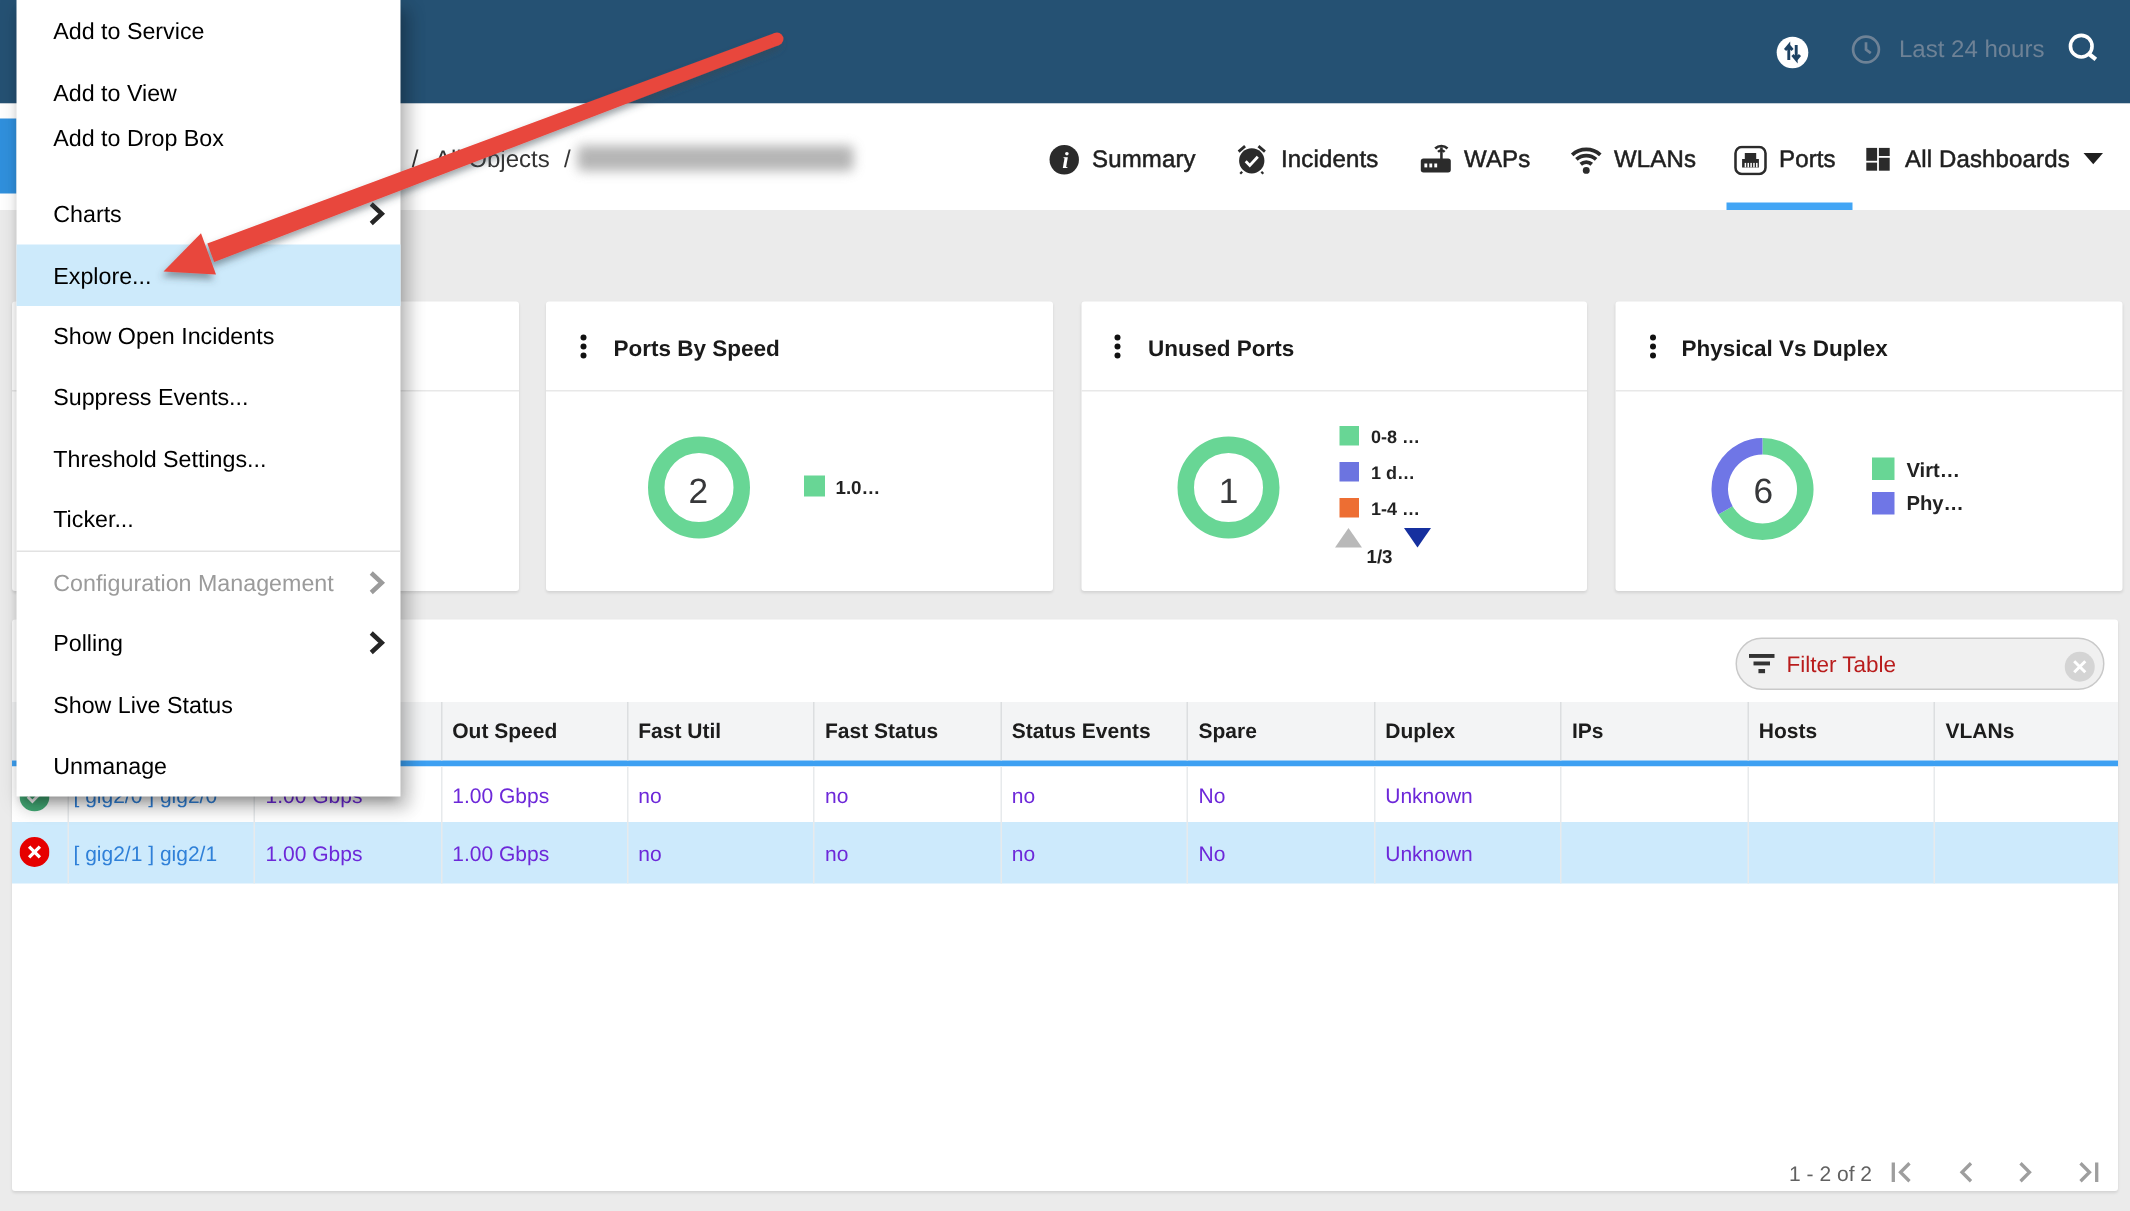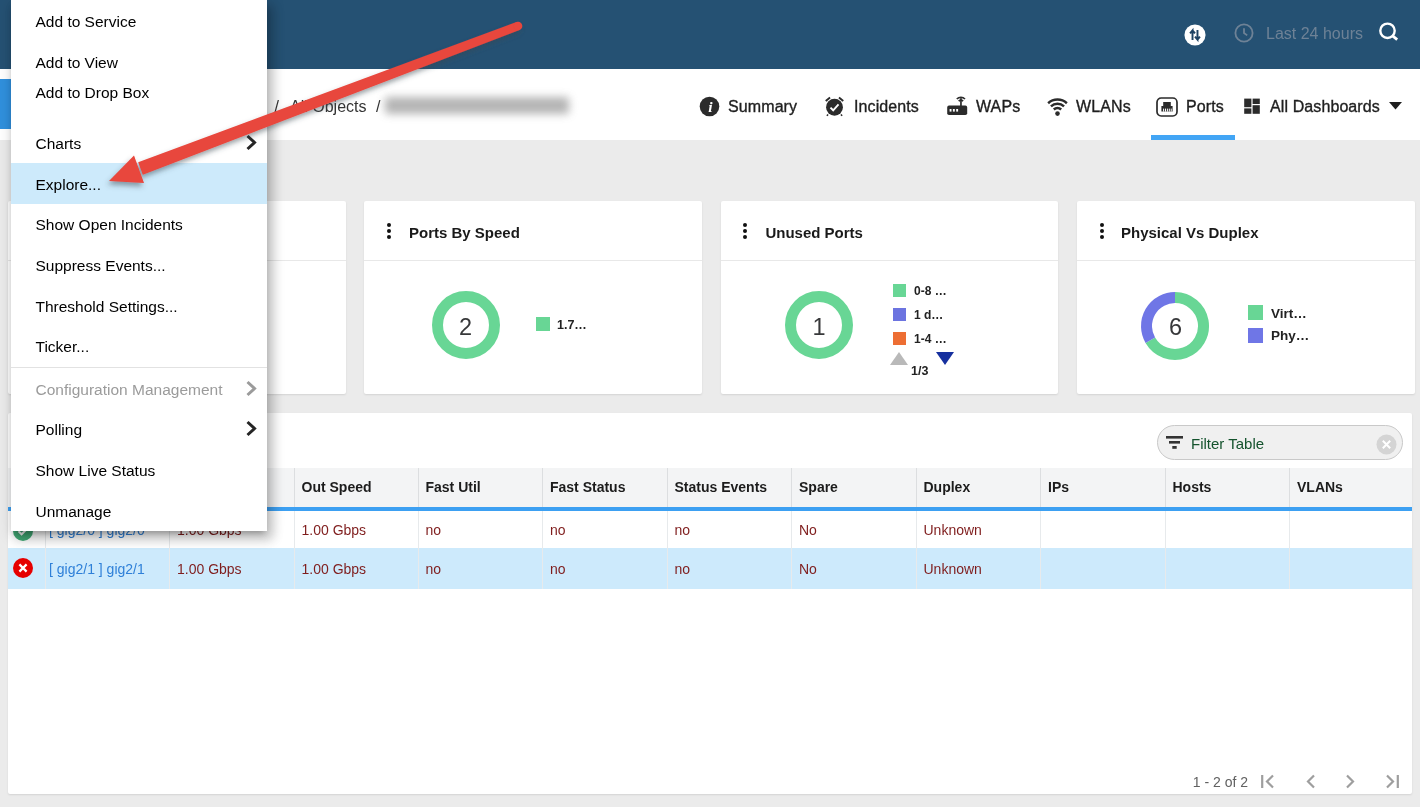--- a/index.html
+++ b/index.html
@@ -31,21 +31,21 @@
   
   #panel { left:8px; top:413px; width:1404px; height:381px; background:#fff; border-radius:2px; box-shadow:0 1px 2px rgba(0,0,0,0.10); }
   #filterpill { left:1149px; top:12px; width:246px; height:35px; background:#f0f0f0; border:1px solid #c9c9c9; border-radius:17.5px; }
   #headrow { left:0; top:55px; width:1404px; height:38.5px; background:#f3f4f5; }
   .hcell { position:absolute; top:55px; height:38.5px; line-height:38.5px; font-size:14px; font-weight:700; color:#1c1c1c; }
   #blueline { left:0; top:93.5px; width:1404px; height:4px; background:#3da0f2; }
   .vline { position:absolute; top:55px; height:38.5px; width:1px; background:#dcdee0; }
   .vline2 { position:absolute; top:97.5px; height:78px; width:1px; background:#e7eaec; }
   #row1 { left:0; top:97.5px; width:1404px; height:37px; background:#fff; }
   #row2 { left:0; top:134.5px; width:1404px; height:41px; background:#cdeafc; }
-  .cell { position:absolute; font-size:14px; color:#7f1d1d; }
+  .cell { position:absolute; font-size:14px; color:#6d28d9; }
   .link { color:#2f80d8; }
 
   
   #menu { left:11px; top:0; width:255.5px; height:531px; background:#fff;
           box-shadow:0 5px 6px -3px rgba(0,0,0,.25), 5px 8px 10px 1px rgba(0,0,0,.17), 2px 3px 14px 2px rgba(0,0,0,.13); }
   .mi { position:absolute; left:24.5px; font-size:15.5px; color:#000000; }
   .mchev { position:absolute; left:233px; }
   #mhl { position:absolute; left:0; top:162.9px; width:100%; height:40.7px; background:#cdeafb; }
   #msep { position:absolute; left:0; top:366.5px; width:100%; height:1px; background:#e2e2e2; }
 </style>
@@ -148,21 +148,21 @@
       <i style="top:6px;"></i>
       <i style="top:12px;"></i>
     </div>
   <div class="abs cardtitle" style="left:44.6px; top:22.5px;">Ports By Speed</div>
   <div class="cardsep"></div>
   <svg class="abs" style="left:66.2px; top:89px;" width="70" height="70" viewBox="0 0 70 70">
     <circle cx="35" cy="35" r="28.5" fill="none" stroke="#68d695" stroke-width="11"></circle>
   </svg>
   <div class="abs" style="left:66.2px; top:112.5px; width:70px; text-align:center; font-size:23.5px; color:#37383a;">2</div>
   <div class="legsq" style="left:171.6px; top:116px; width:14px; height:14px; background:#68d695;"></div>
-  <div class="legtxt" style="left:192.6px; top:116.5px; font-size:12.5px;">1.7…</div>
+  <div class="legtxt" style="left:192.6px; top:116.5px; font-size:12.5px;">1.0…</div>
 </div>
 <div class="card abs" id="card3" style="left:720.8px;">
   <div class="kebab" style="left:22.6px; top:21.5px;">
       <i style="top:0;"></i>
       <i style="top:6px;"></i>
       <i style="top:12px;"></i>
     </div>
   <div class="abs cardtitle" style="left:44.6px; top:22.5px;">Unused Ports</div>
   <div class="cardsep"></div>
   <svg class="abs" style="left:63.2px; top:89px;" width="70" height="70" viewBox="0 0 70 70">
@@ -204,21 +204,21 @@
   <div class="legtxt" style="left:193.8px; top:127.2px; font-size:13.5px;">Phy…</div>
 </div>
 
 <div id="panel" class="abs">
   <div id="filterpill" class="abs"></div>
   <svg class="abs" style="left:1158px; top:23px;" width="18" height="14" viewBox="0 0 18 14">
     <rect x="0" y="0" width="17" height="2.6" fill="#333"></rect>
     <rect x="3" y="5" width="11" height="2.6" fill="#333"></rect>
     <rect x="6.3" y="10" width="4.4" height="2.8" fill="#333"></rect>
   </svg>
-  <div class="abs" style="left:1183px; top:22px; font-size:15px; color:#14532d;">Filter Table</div>
+  <div class="abs" style="left:1183px; top:22px; font-size:15px; color:#b91c1c;">Filter Table</div>
   <svg class="abs" style="left:1368px; top:21px;" width="21" height="21" viewBox="0 0 21 21">
     <circle cx="10.5" cy="10.5" r="10" fill="#d4d4d4"></circle>
     <path d="M6.8 6.8 L14.2 14.2 M14.2 6.8 L6.8 14.2" stroke="#fff" stroke-width="2"></path>
   </svg>
 
   <div id="headrow" class="abs"></div>
   <div class="hcell" style="left:169px;">In Speed</div>
   <div class="hcell" style="left:293.5px;">Out Speed</div>
   <div class="hcell" style="left:417.5px;">Fast Util</div>
   <div class="hcell" style="left:542px;">Fast Status</div>

